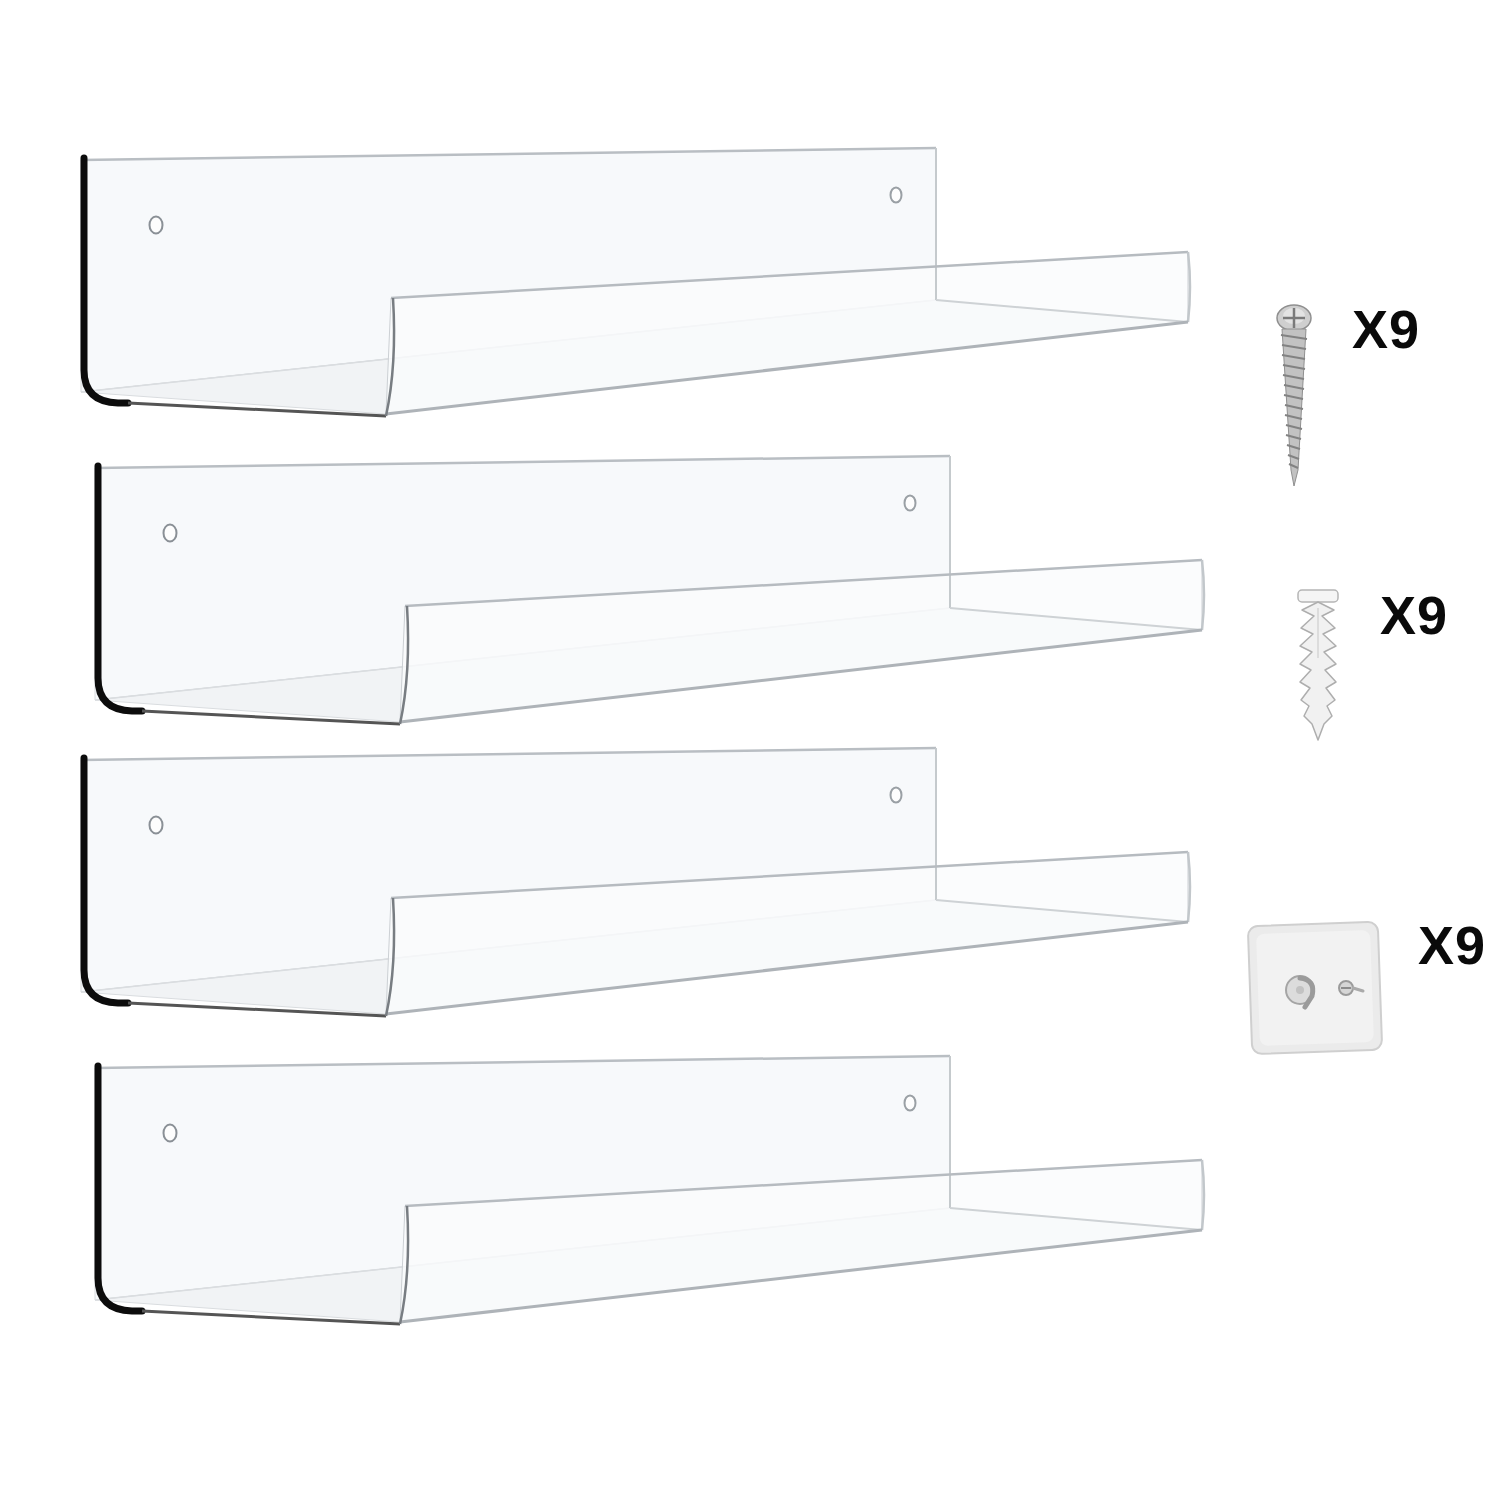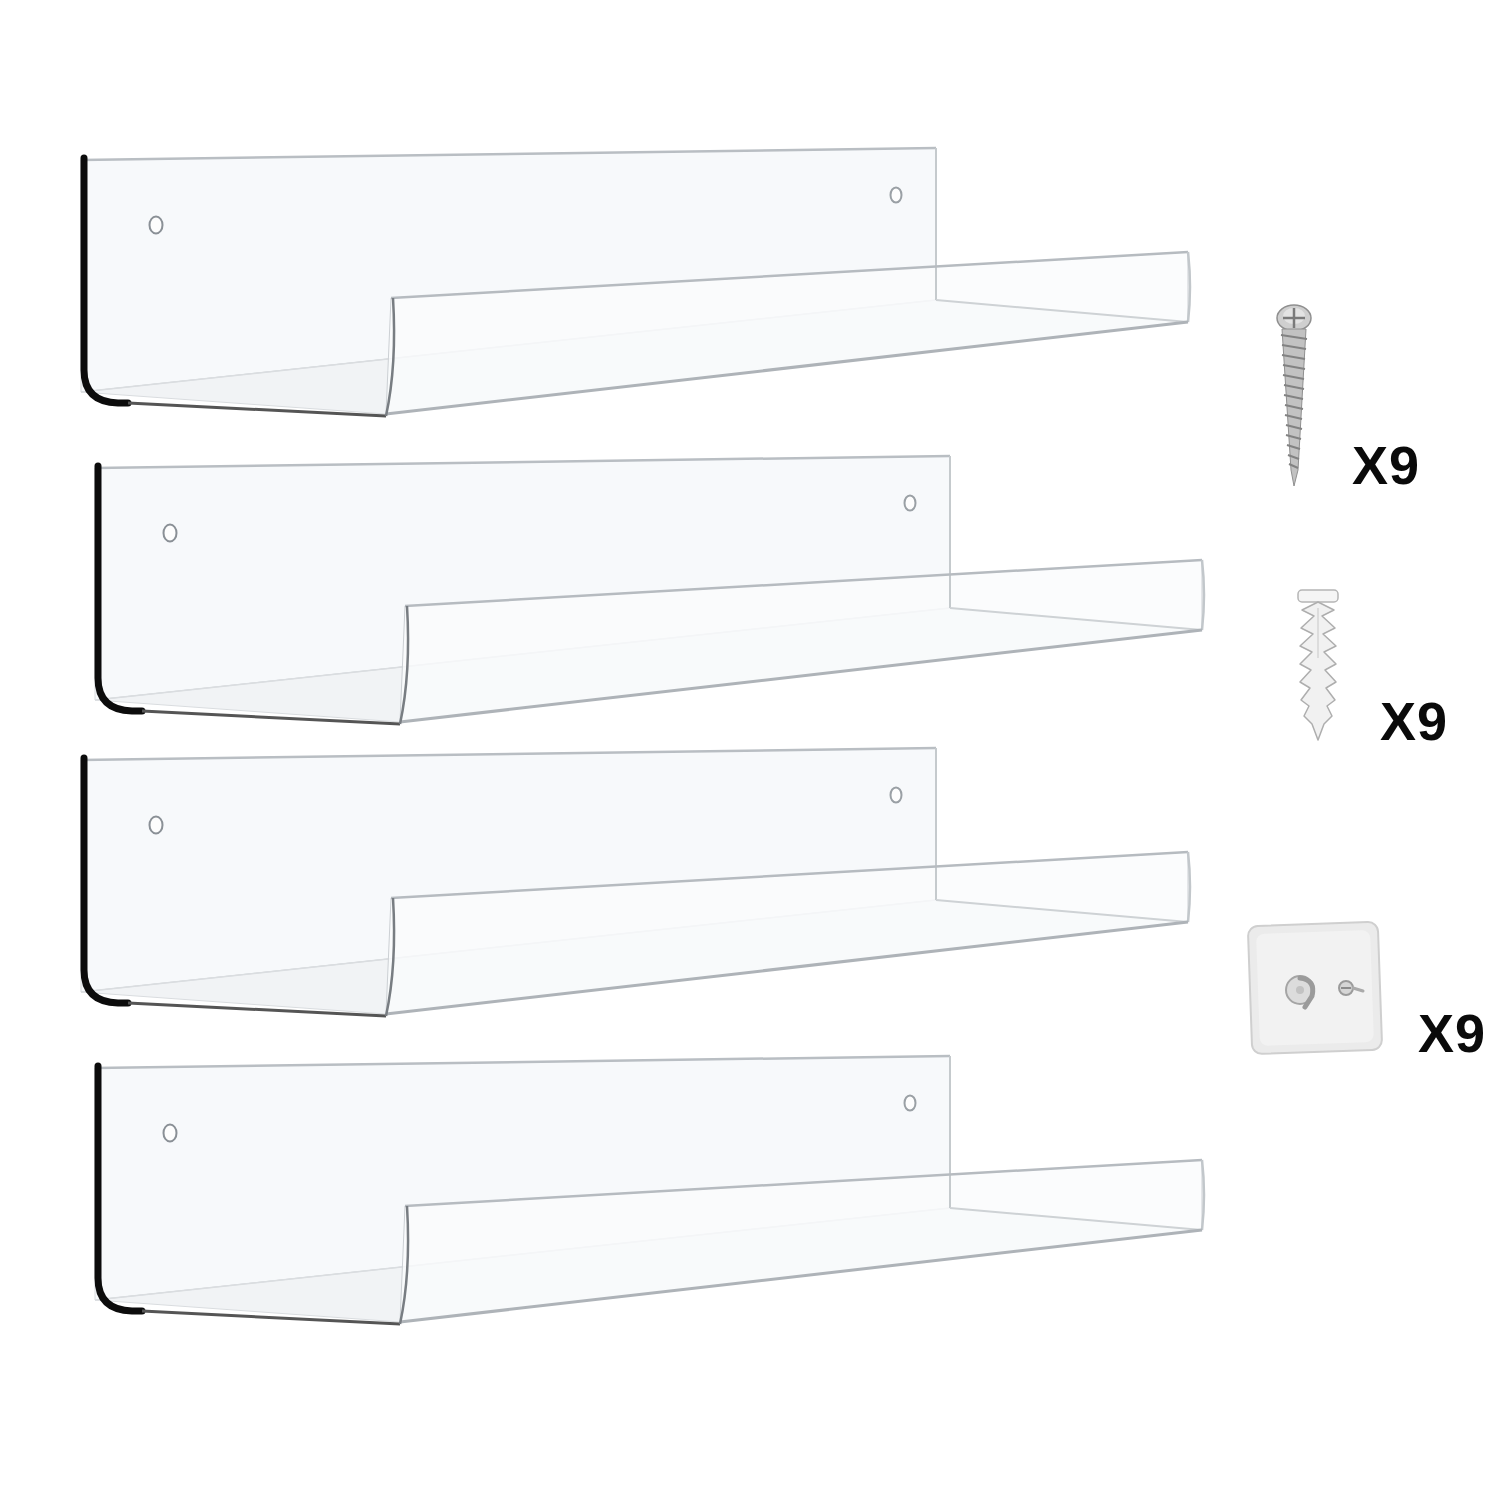--- a/index.html
+++ b/index.html
@@ -15,21 +15,21 @@
     width:1140px;height:300px;
   }
   .shelf svg{width:100%;height:100%;display:block;}
   .shelf-1{left:66px;top:140px;}
   .shelf-2{left:80px;top:448px;}
   .shelf-3{left:66px;top:740px;}
   .shelf-4{left:80px;top:1048px;}
   .hw-row{
     position:absolute;
     display:flex;
-    align-items:flex-end;
+    align-items:flex-start;
     gap:26px;
   }
   .hw-row .qty{
     font-weight:bold;
     font-size:54px;
     color:#0a0a0a;
     letter-spacing:1px;
     line-height:1;
   }
   .hw-screw{left:1262px;top:302px;}

